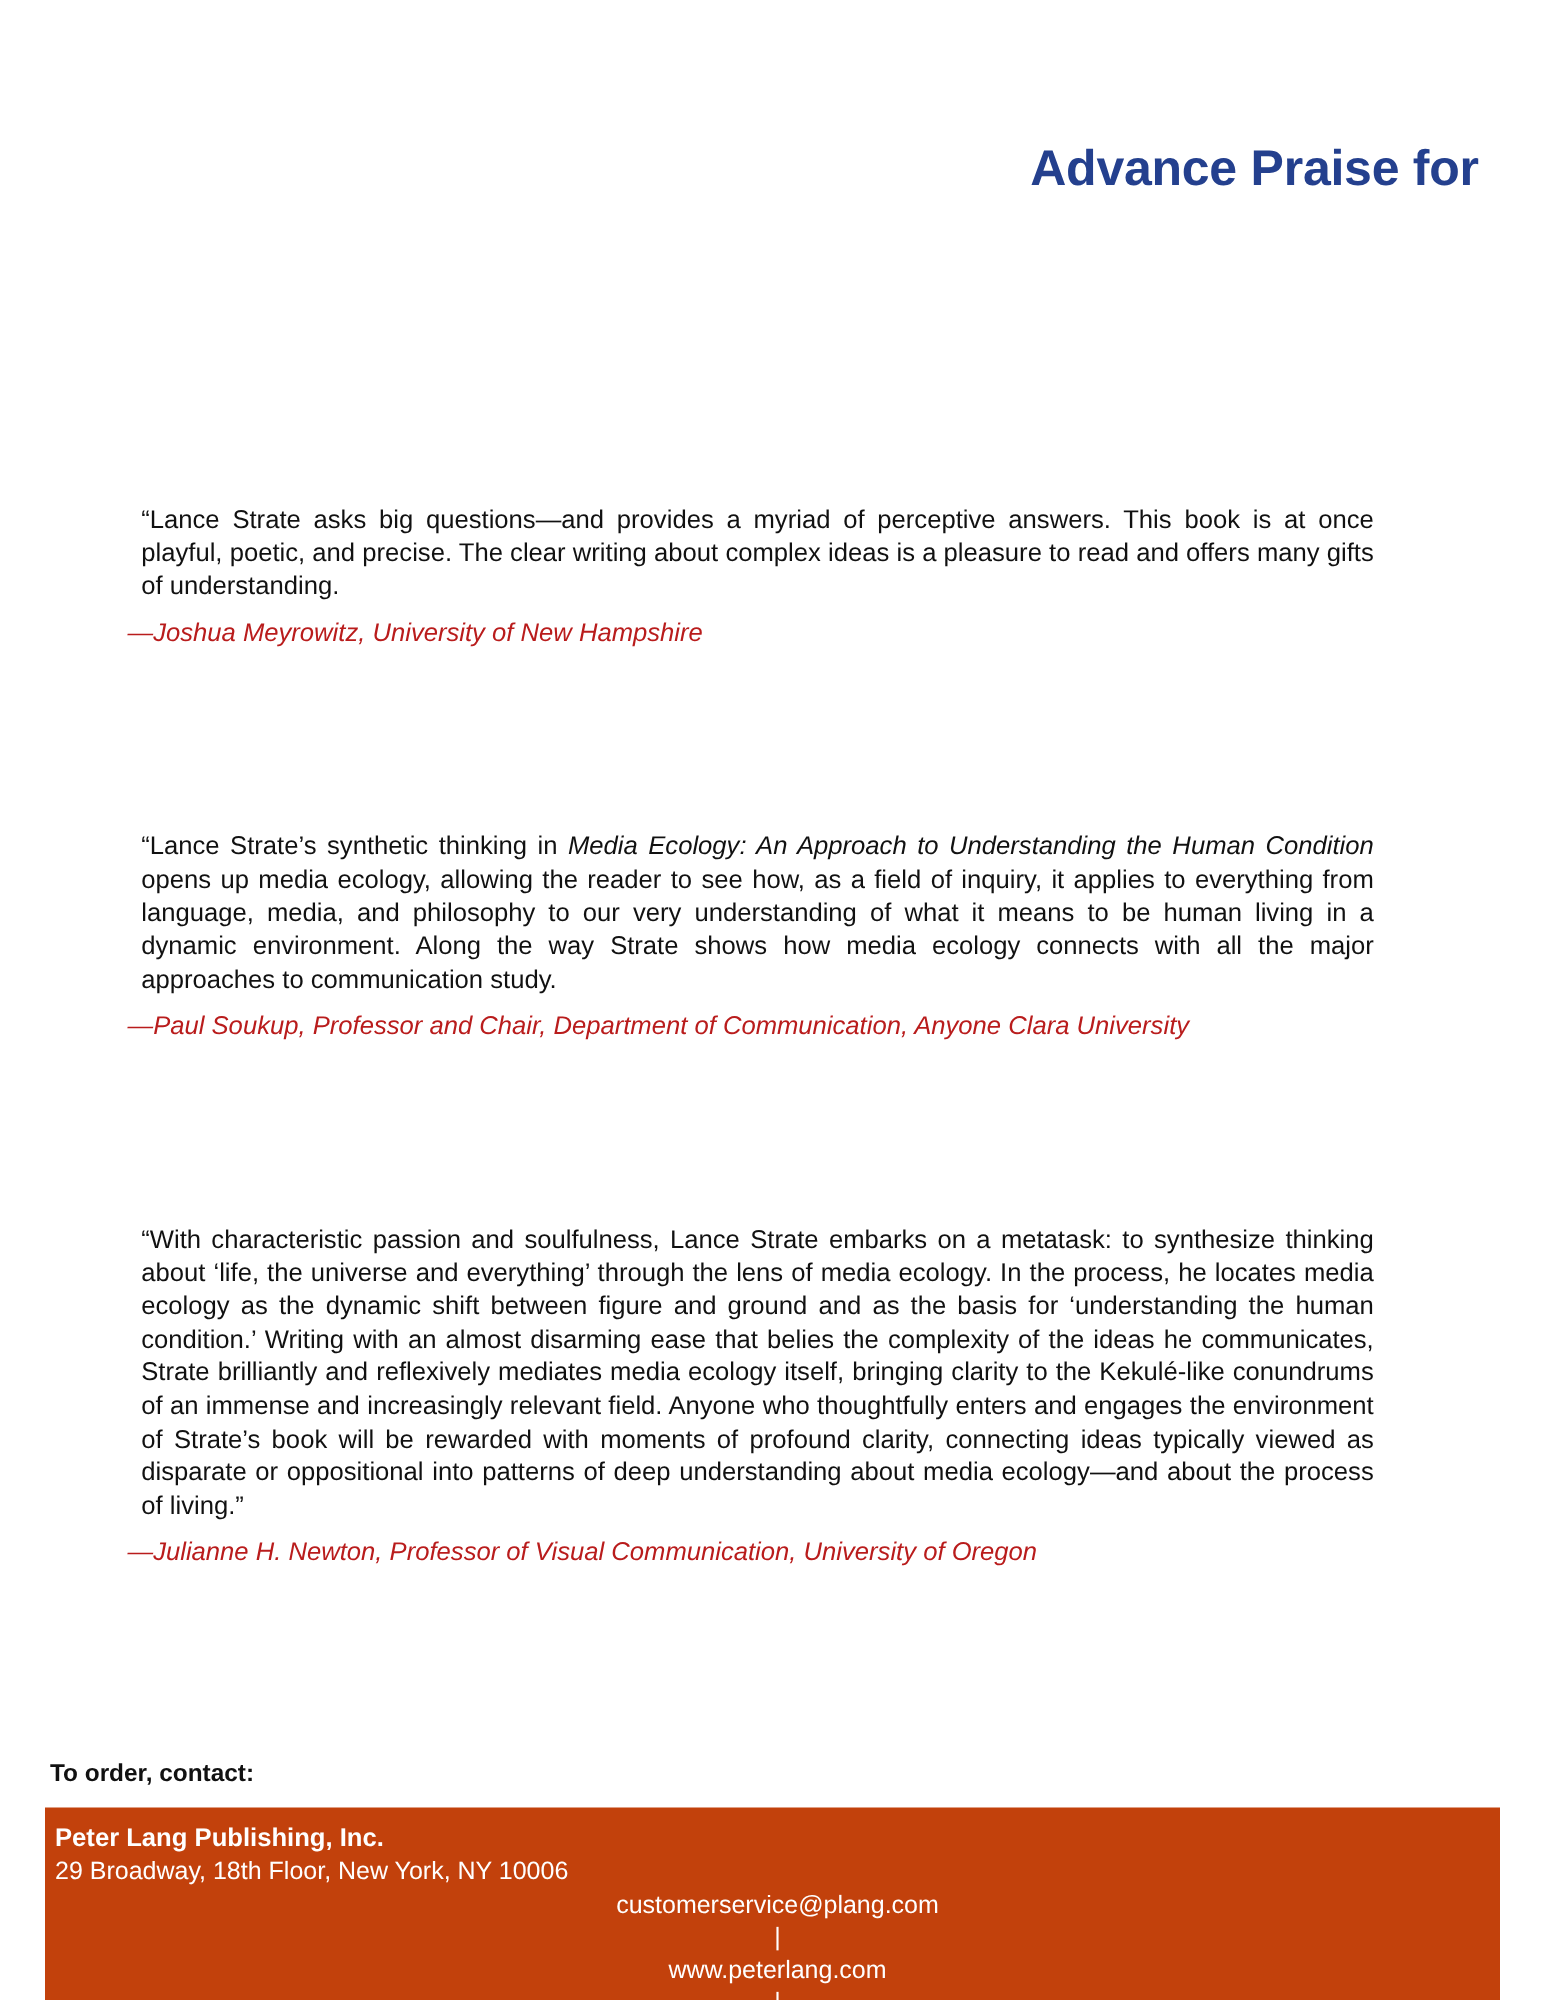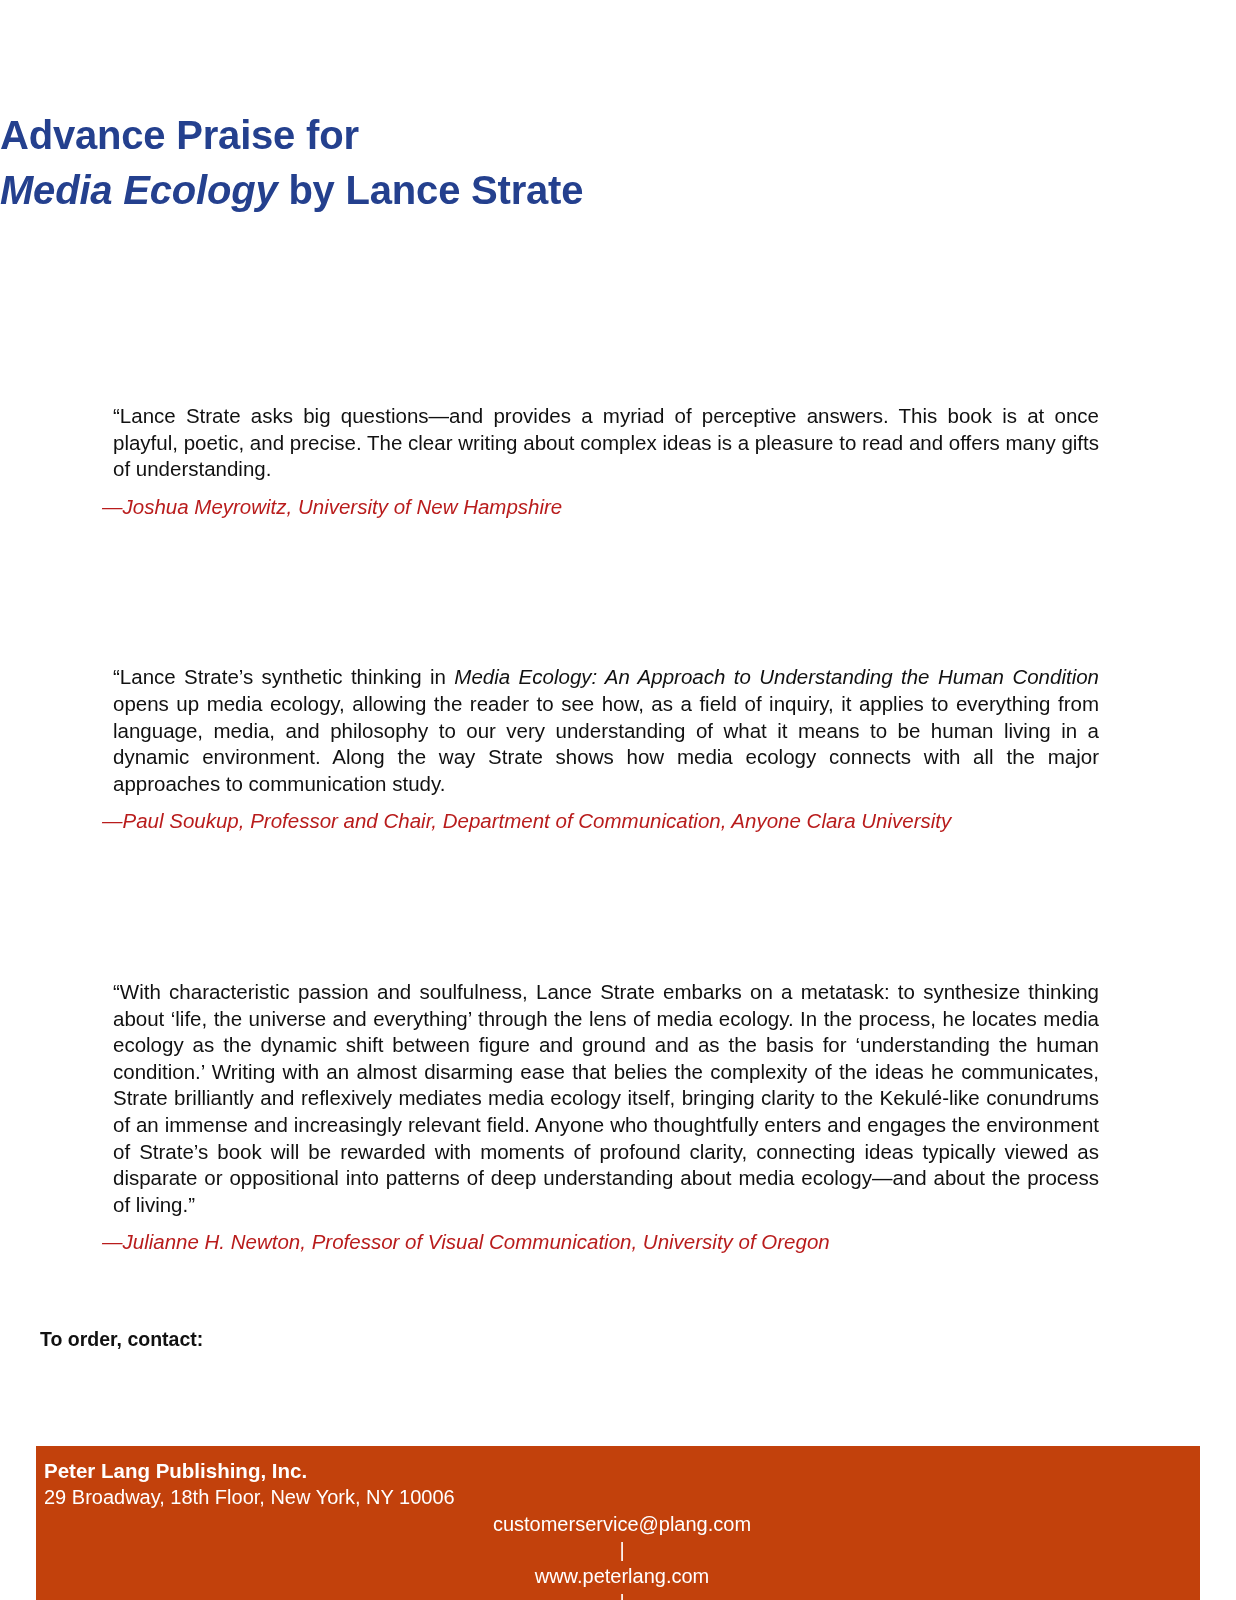--- a/index.html
+++ b/index.html
@@ -21,21 +21,21 @@
     inset: 0;
     background: #ffffff;
   }
 
   
   .title-block {
     position: absolute;
     top: 108px;
     left: 0;
     width: 1183px;
-    text-align: left;
+    text-align: right;
     color: #24408E;
     font-weight: bold;
     font-size: 40px;
     line-height: 1.38;
     letter-spacing: -0.2px;
   }
   .title-line1 { display: block; }
   .title-line2 { display: block; }
   .title-work {
     font-style: italic;
@@ -70,21 +70,21 @@
     margin: 0;
     text-align: left;
   }
   .gap-1 { height: 133px; }
   .gap-2 { height: 133px; }
 
   
   .to-order {
     position: absolute;
     left: 40px;
-    top: 1328px;
+    top: 1408px;
     font-size: 19.5px;
     font-weight: bold;
     color: #111111;
   }
 
   
   .footer-bar {
     position: absolute;
     left: 36px;
     top: 1446px;
@@ -137,21 +137,20 @@
   .fb-box svg { display: block; }
   .handle { }
 </style>
 </head>
 <body>
 
 <div class="page">
 
   <div class="title-block">
     <span class="title-line1">Advance Praise for</span>
-    <span class="title-line2"><em class="title-work">Media Ecology</em><span> by Lance Strate</span></span>
   </div>
 
   <div class="quotes">
 
     <div class="quote-block">
       <p class="quote-body">“Lance Strate asks big questions—and provides a myriad of perceptive answers. This book is at once playful, poetic, and precise. The clear writing about complex ideas is a pleasure to read and offers many gifts of understanding.</p>
       <p class="quote-attr">—Joshua Meyrowitz, University of New Hampshire</p>
     </div>
 
     <div class="gap-1"></div>

